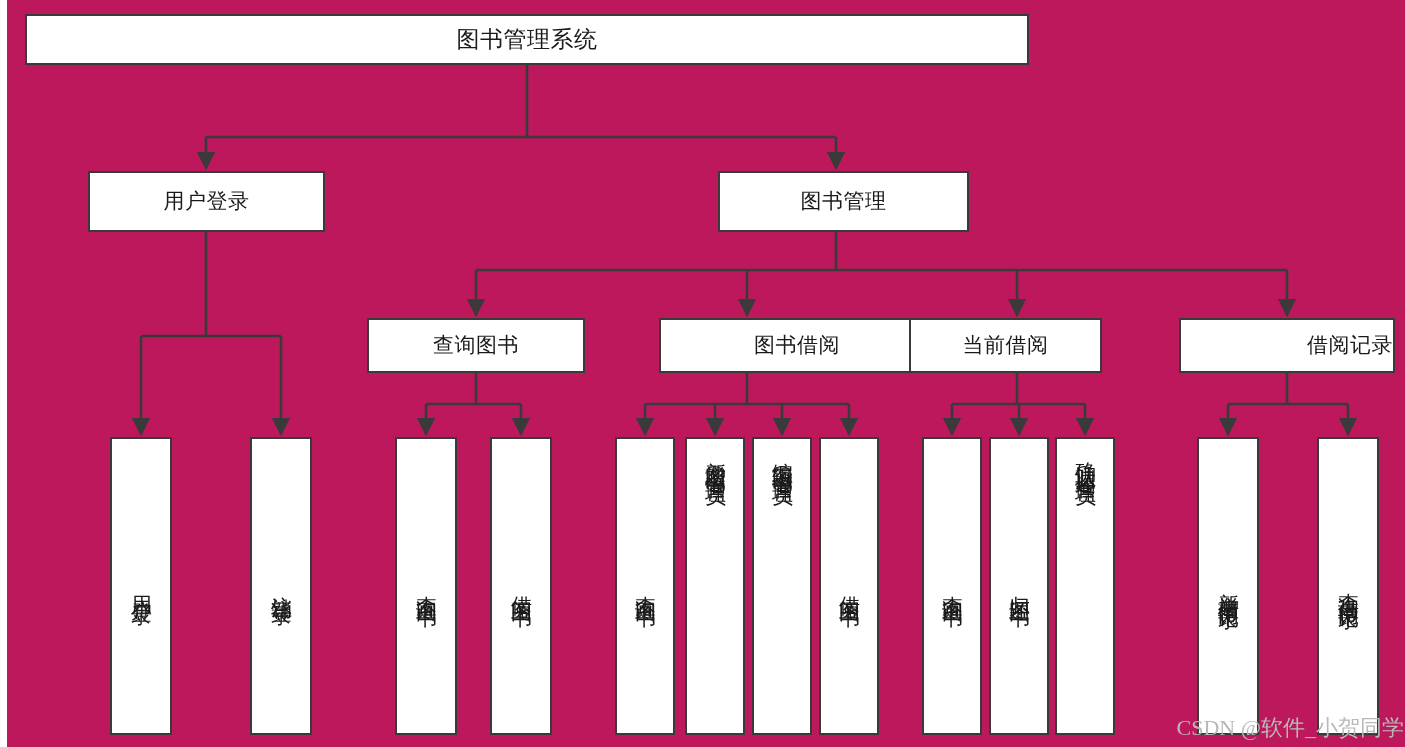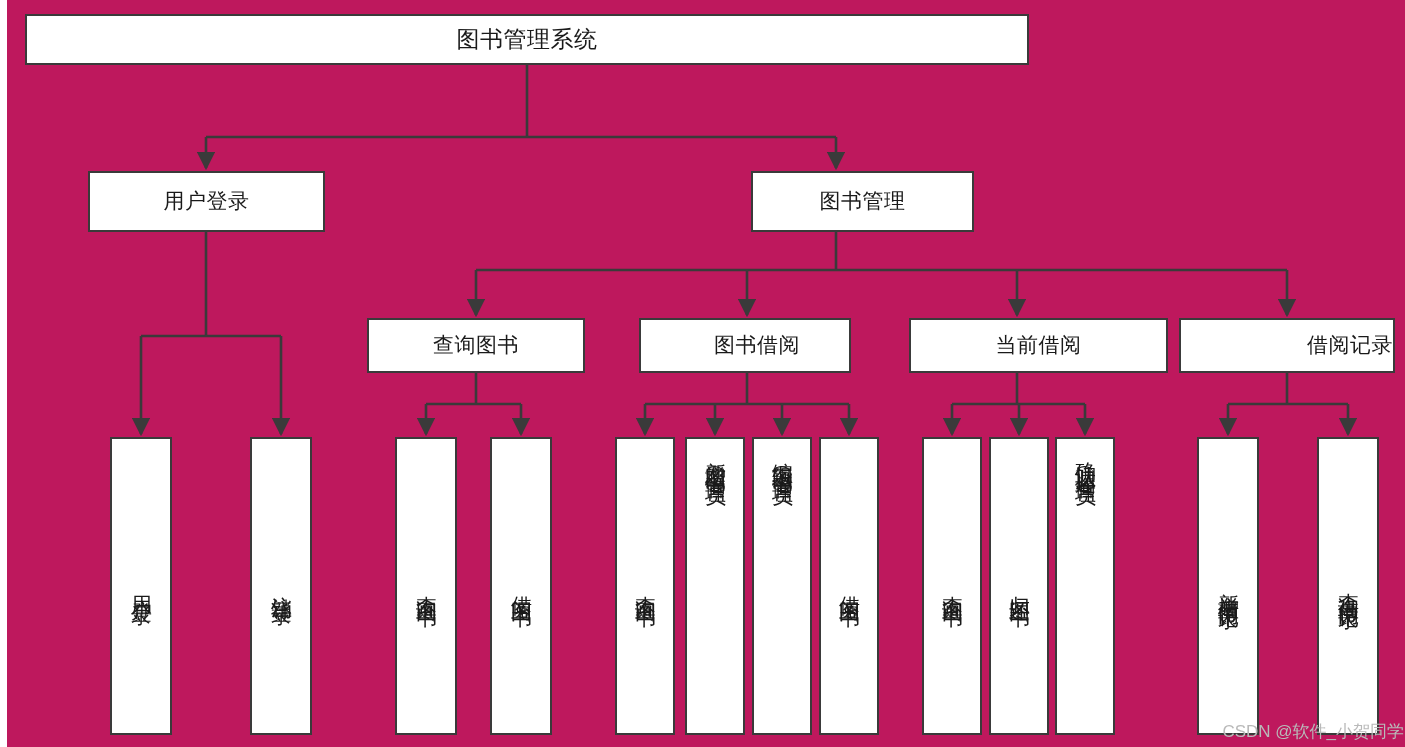--- a/index.html
+++ b/index.html
@@ -92,25 +92,25 @@
     align-items: flex-start;
   }
   .node.leaf.mid-text {
     align-items: center;
     padding-top: 0;
   }
   #watermark {
     position: absolute;
     right: 8px;
     bottom: 4px;
-    font-size: 17px;
+    font-size: 22px;
     color: #b9b9b9;
     z-index: 6;
     white-space: nowrap;
-    font-family: Liberation Sans, sans-serif;
+    font-family: Liberation Serif, serif;
   }
 </style>
 </head>
 <body>
 
 <div id="diagram-root">
 
   <svg id="edges-layer" viewBox="0 0 1405 747" width="1405" height="747" aria-hidden="true">
     <defs>
       <marker id="arrow" viewBox="0 0 12 12" refX="10.5" refY="6" markerWidth="7" markerHeight="7" orient="auto-start-reverse">
@@ -164,31 +164,31 @@
     </g>
   </svg>
 
   <div class="node root">
     <span class="node-label">图书管理系统</span>
   </div>
 
   <div class="node lvl1" style="left:81px; width:237px;">
     <span class="node-label">用户登录</span>
   </div>
-  <div class="node lvl1" style="left:744px; width:223px;justify-content:center;">
+  <div class="node lvl1" style="left:711px; width:251px;justify-content:center;">
     <span class="node-label">图书管理</span>
   </div>
 
   <div class="node lvl2" style="left:360px; width:218px;">
     <span class="node-label">查询图书</span>
   </div>
-  <div class="node lvl2" style="left:632px; width:212px;padding-left:24px;">
+  <div class="node lvl2" style="left:652px; width:252px;padding-left:24px;">
     <span class="node-label">图书借阅</span>
   </div>
-  <div class="node lvl2" style="left:902px; width:259px;">
+  <div class="node lvl2" style="left:902px; width:193px;">
     <span class="node-label">当前借阅</span>
   </div>
   <div class="node lvl2" style="left:1172px; width:216px;justify-content:flex-end;">
     <span class="node-label">借阅记录</span>
   </div>
 
   <div class="node leaf mid-text" style="left:103px; width:62px;">
     <span class="node-label">用户登录</span>
   </div>
   <div class="node leaf mid-text" style="left:243px; width:62px;">

